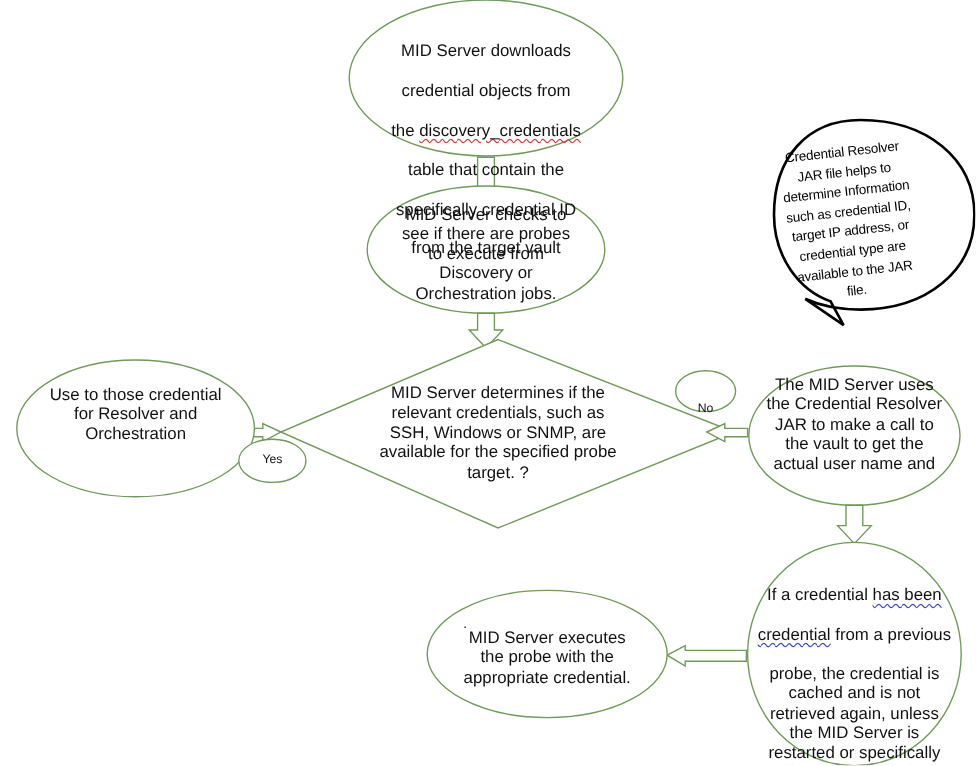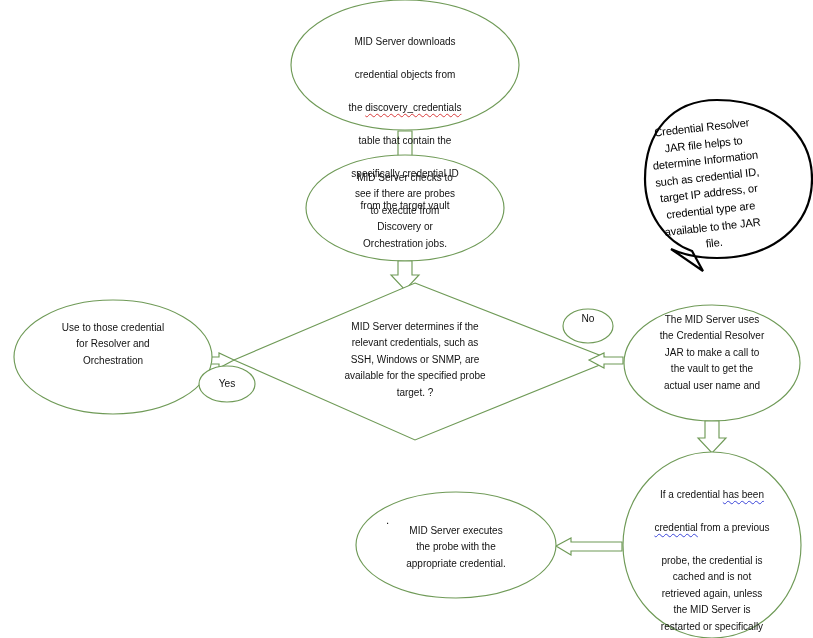--- a/index.html
+++ b/index.html
@@ -21,21 +21,21 @@
     position: absolute;
     left: 0;
     top: 0;
     width: 813px;
     height: 638px;
   }
   .node-text {
     position: absolute;
     text-align: center;
     color: #111111;
-    font-size: 10px;
+    font-size: 14px;
     line-height: 16.4px;
     white-space: pre-line;
     pointer-events: none;
   }
   .small-label {
     position: absolute;
     text-align: center;
     color: #111111;
     font-size: 10.2px;
     line-height: 13px;
@@ -140,21 +140,21 @@
 SSH, Windows or SNMP, are
 available for the specified probe
 target. ?</div>
 
   <div class="node-text" style="left:24px; top:320px; width:178px;">Use to those credential
 for Resolver and
 Orchestration</div>
 
   <div class="small-label" style="left:205px; top:377px; width:44px;">Yes</div>
 
-  <div class="small-label" style="left:568px; top:312px; width:40px;">No</div>
+  <div class="small-label" style="left:568px; top:334px; width:40px;">No</div>
 
   <div class="node-text" style="left:627px; top:312px; width:170px;">The MID Server uses
 the Credential Resolver
 JAR to make a call to
 the vault to get the
 actual user name and</div>
 
   <div class="node-text" style="left:628px; top:471px; width:168px;">
     <span>If a credential </span><span class="spell-blue">has been</span><br>
     <span class="spell-blue">credential</span><span> from a previous</span><br>

